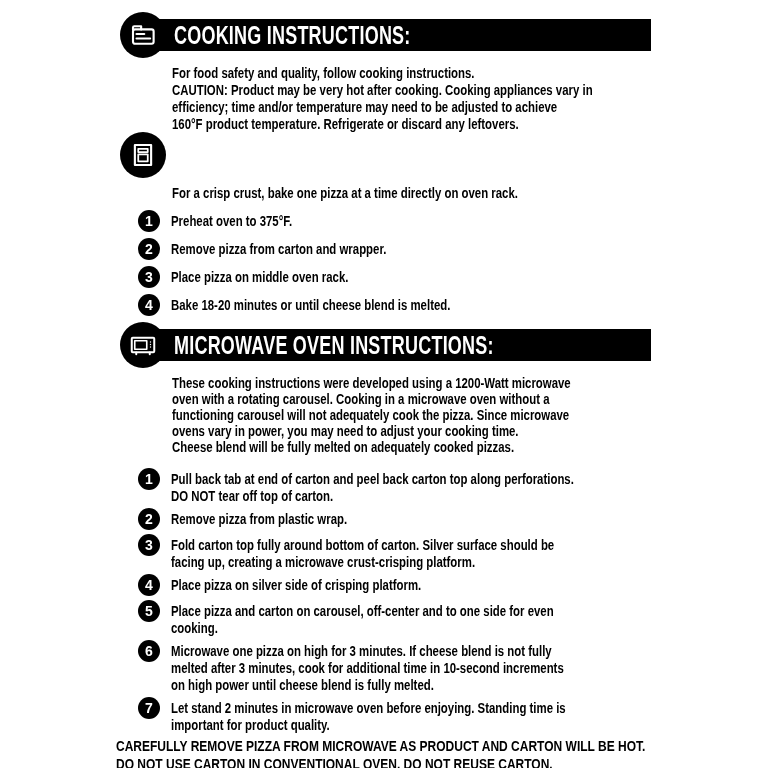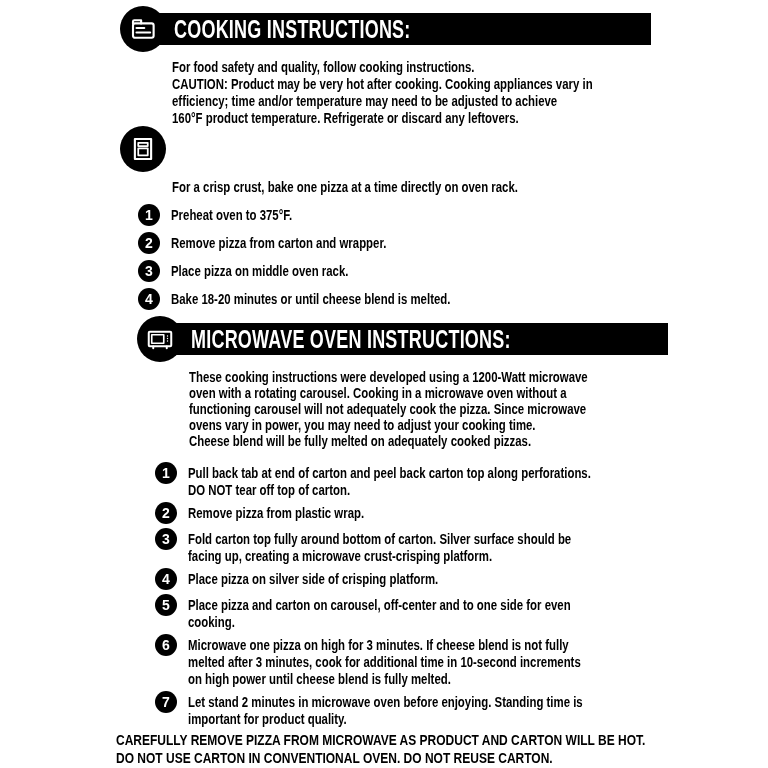--- a/index.html
+++ b/index.html
@@ -3,21 +3,21 @@
 <meta charset="utf-8">
 <style>
   html, body { margin:0; padding:0; }
   body {
     width:768px; height:768px; overflow:hidden;
     background:#ffffff;
     font-family:"Liberation Sans", sans-serif;
     font-weight:700;
     color:#000000;
   }
-  .sheet { position:relative; width:768px; height:614px; padding-top:6px; box-sizing:border-box; }
+  .sheet { position:relative; width:768px; height:614px; padding-top:12px; box-sizing:border-box; }
 
   
   .hdr { position:relative; height:46px; margin-left:120px; width:531px; }
   .hdr-bar {
     position:absolute; left:22px; right:0; top:7px; height:32px;
     background:#000; display:flex; align-items:center;
   }
   .hdr-circle {
     position:absolute; left:0; top:0; width:46px; height:46px;
     background:#000; border-radius:50%;
@@ -49,21 +49,21 @@
   .steps-conv .step { margin-bottom:6px; }
   .steps-mw   .step { margin-bottom:4px; }
   .num {
     flex:0 0 22px; width:22px; height:22px; border-radius:50%;
     background:#000; color:#fff; font-size:14px; line-height:22px;
     text-align:center; margin-right:11px;
   }
   .step-text { padding-top:2px; width:620px; }
 
   .sec2 { margin-top:0; }
-  .sec3 { margin-top:2px;margin-left:17px; }
+  .sec3 { margin-top:2px; }
 
   
   .footer {
     margin:4px 0 0 116px;
     font-size:15px; line-height:18px;
     white-space:pre-line;
     transform:scaleX(0.80); transform-origin:0 0;
     width:690px;
   }
 </style>

